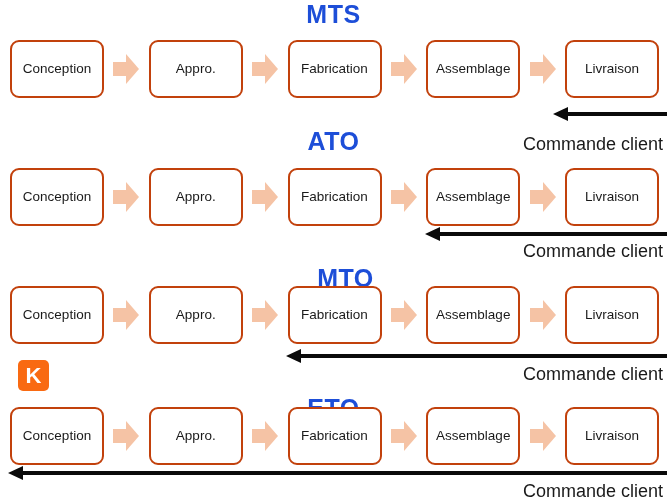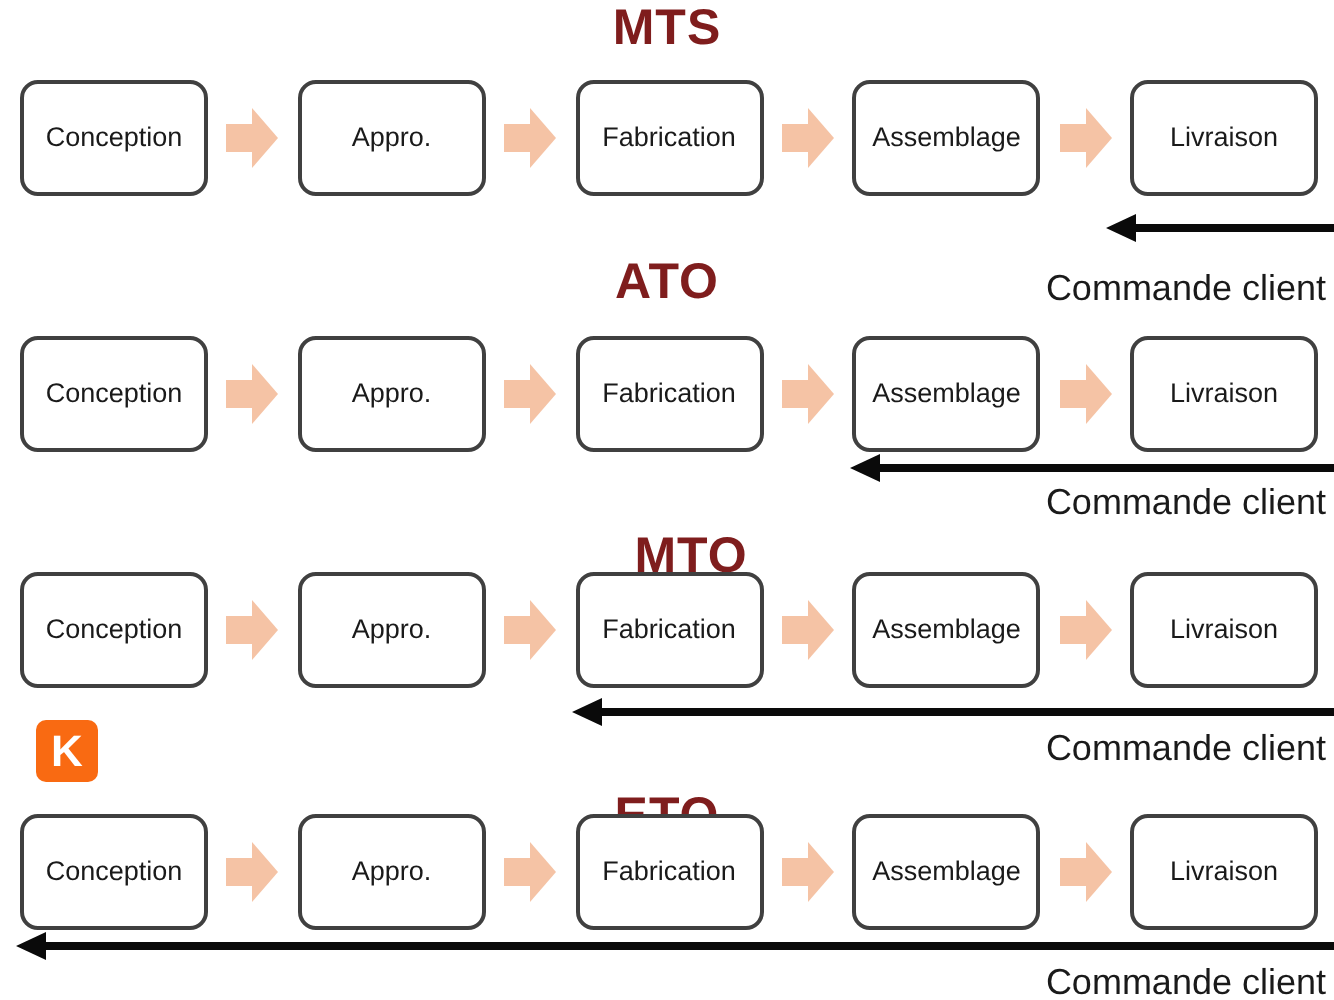--- a/index.html
+++ b/index.html
@@ -30,41 +30,41 @@
 
   
   .row-title {
     position: absolute;
     left: 0;
     width: 667px;
     text-align: center;
     font-size: 25px;
     font-weight: bold;
     letter-spacing: 0.5px;
-    color: #7f1d1d;
+    color: #1d4ed8;
     line-height: 1;
     white-space: nowrap;
   }
 
   
   .chain {
     position: absolute;
     left: 10px;
     width: 649px;
     height: 58px;
     display: flex;
     align-items: center;
     justify-content: space-between;
   }
 
   .stage {
     box-sizing: border-box;
     width: 94px;
     height: 58px;
-    border: 2px solid #404040;
+    border: 2px solid #c2410c;
     border-radius: 9px;
     background: #ffffff;
     display: flex;
     align-items: center;
     justify-content: center;
     font-size: 13.5px;
     color: #1a1a1a;
     line-height: 1;
     text-align: center;
   }

